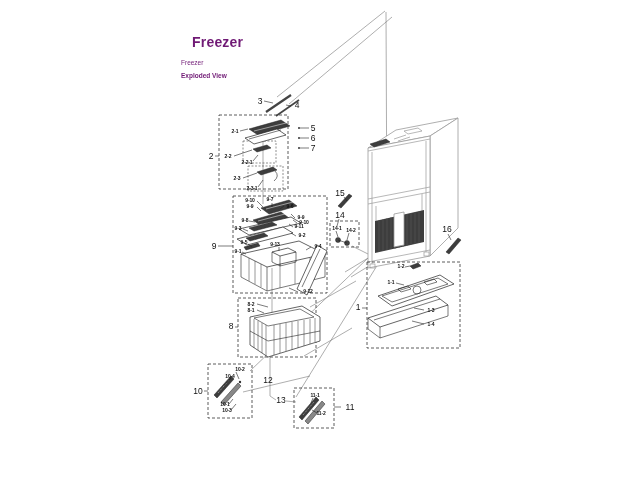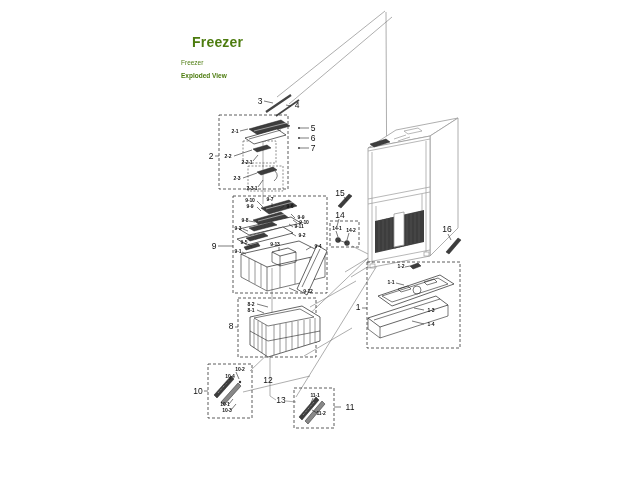--- a/index.html
+++ b/index.html
@@ -1,17 +1,17 @@
 <!DOCTYPE html>
 <html><head>
 <meta charset="utf-8">
 <style>
   html,body{margin:0;padding:0;background:#fff;}
   .page{position:relative;width:640px;height:480px;background:#fff;overflow:hidden;
-        font-family:"Liberation Sans",sans-serif;color:#4d7c0f;}
+        font-family:"Liberation Sans",sans-serif;color:#701a75;}
   .hdr-title{position:absolute;left:192px;top:34px;font-size:14px;font-weight:bold;letter-spacing:.2px;}
   .hdr-sub{position:absolute;left:181px;top:59px;font-size:6.5px;}
   .hdr-view{position:absolute;left:181px;top:72px;font-size:6.5px;font-weight:bold;}
   svg{position:absolute;left:0;top:0;}
   svg text{text-anchor:middle;fill:#111;}
   .callout{font:8.5px "Liberation Sans",sans-serif;}
   .part-label{font:700 5px "Liberation Sans",sans-serif;letter-spacing:-.15px;}
   .dash{fill:none;stroke:#333;stroke-width:.8;stroke-dasharray:3 2;}
   .dash2{fill:none;stroke:#444;stroke-width:.6;stroke-dasharray:2 1.5;}
   .ln{stroke:#777;stroke-width:.6;fill:none;}

